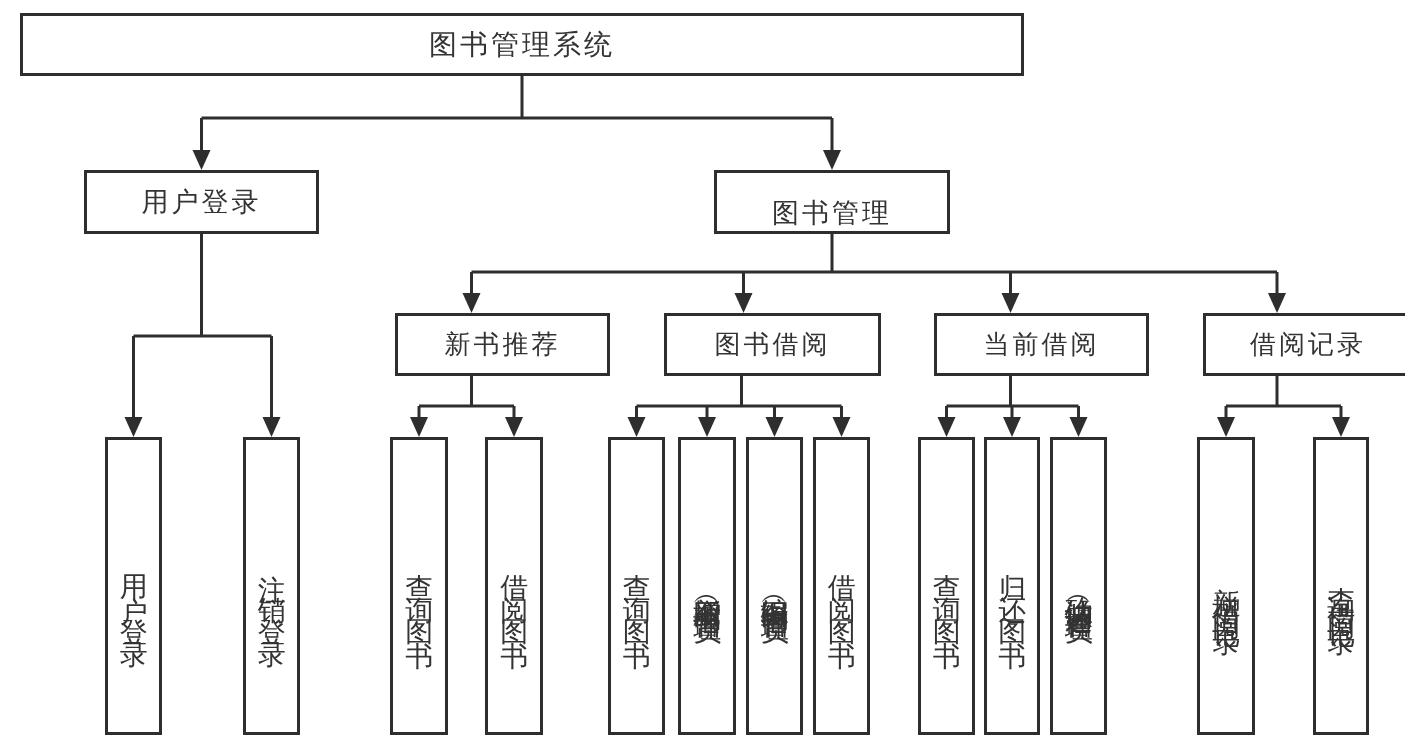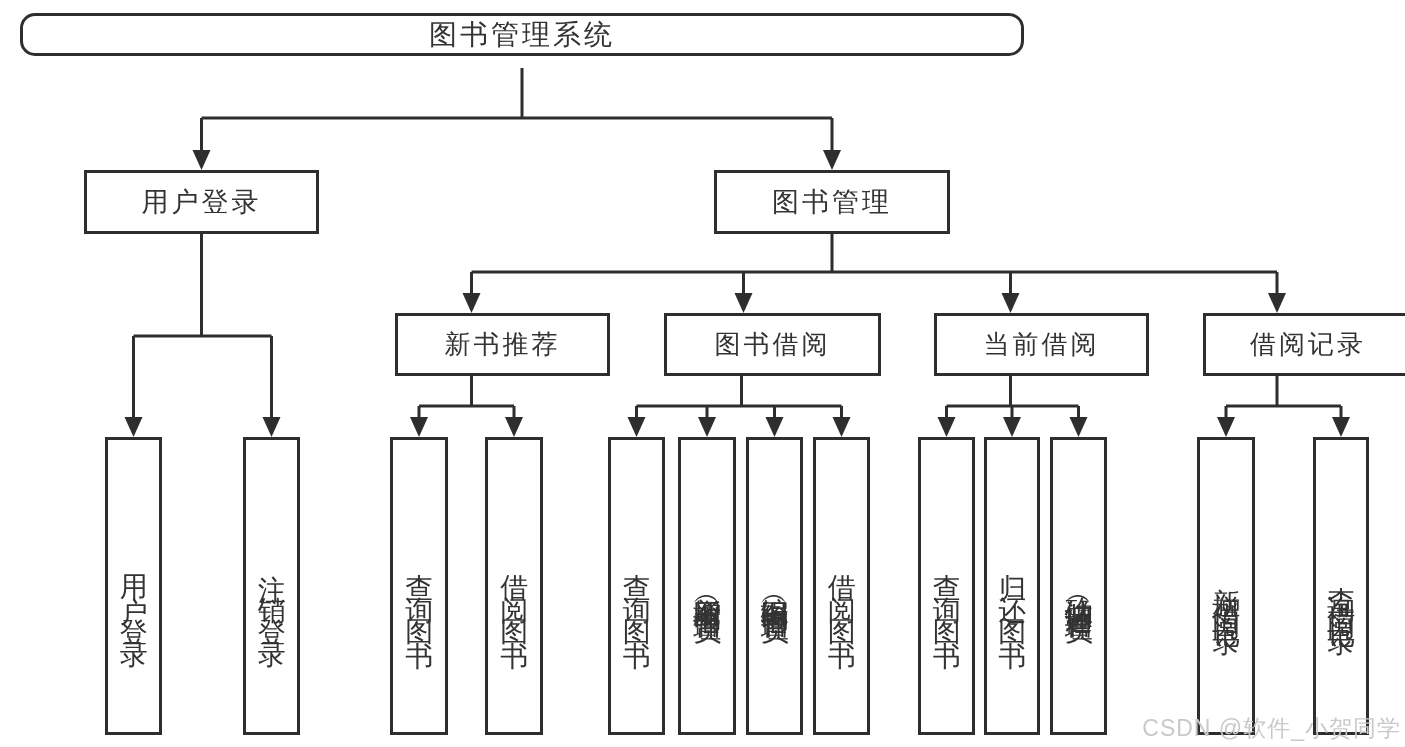--- a/index.html
+++ b/index.html
@@ -31,23 +31,22 @@
     align-items: center;
     justify-content: center;
     color: #333333;
     letter-spacing: 3px;
     white-space: nowrap;
   }
   .root-node {
     left: 20px;
     top: 13px;
     width: 1004px;
-    height: 43px;
+    height: 63px;
     font-size: 28px;
-    border-radius: 15px;
   }
   .l2-node {
     top: 170px;
     height: 64px;
     font-size: 27px;
   }
   .l3-node {
     top: 313px;
     height: 63px;
     font-size: 26px;
@@ -127,21 +126,21 @@
     </g>
   </svg>
 
   <div class="hnode root-node">
     <span>图书管理系统</span>
   </div>
 
   <div class="hnode l2-node" style="left:84px;width:235px;">
     <span>用户登录</span>
   </div>
-  <div class="hnode l2-node" style="left:714px;width:236px;">
+  <div class="hnode l2-node" style="left:714px;width:236px;align-items:flex-end;">
     <span>图书管理</span>
   </div>
 
   <div class="hnode l3-node" style="left:364px;width:215px;">
     <span>新书推荐</span>
   </div>
   <div class="hnode l3-node" style="left:633px;width:217px;">
     <span>图书借阅</span>
   </div>
   <div class="hnode l3-node" style="left:903px;width:215px;">
@@ -188,15 +187,14 @@
     <span class="vlabel sp-tight">确认归还（管理员）</span>
   </div>
 
   <div class="leaf" style="left:1197px;width:58px;">
     <span class="vlabel sp-mid">新增借阅记录</span>
   </div>
   <div class="leaf" style="left:1313px;width:56px;">
     <span class="vlabel sp-mid">查询借阅记录</span>
   </div>
 
-  <div class="watermark">CSDN @软件_小贺同学</div>
 
 </div>
 
 </body></html>

